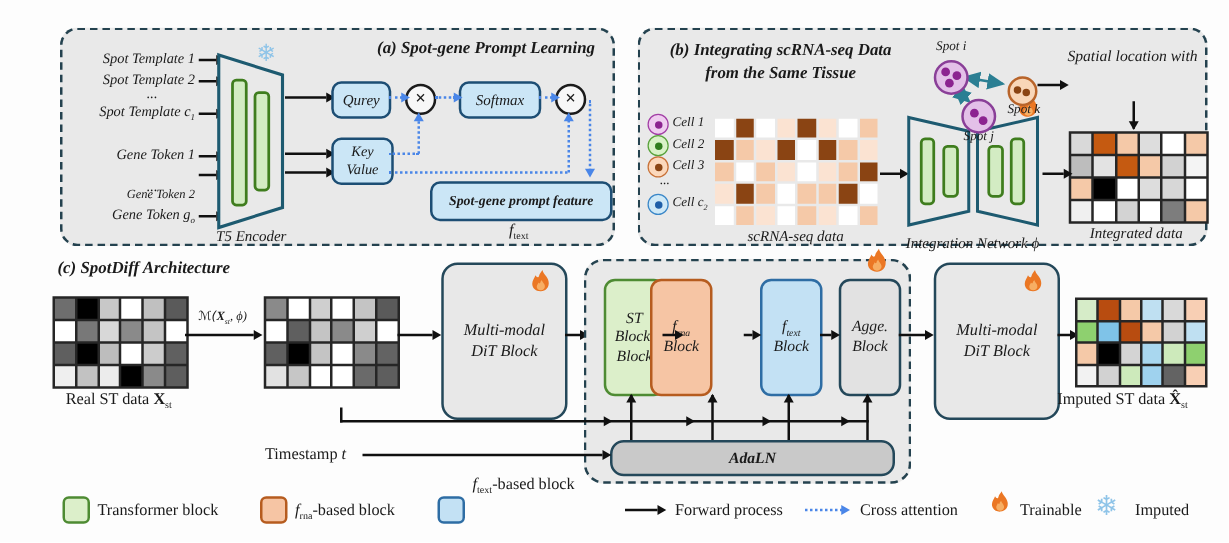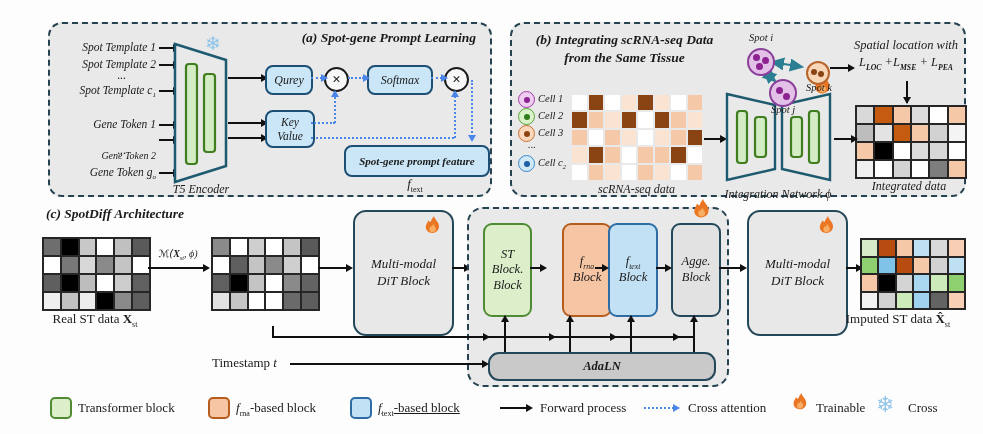--- a/index.html
+++ b/index.html
@@ -244,25 +244,20 @@
     <div class="abs small-lbl ctr" style="left:250px;top:80px;width:42px;">Spot j</div>
     <div class="spot" style="left:294px;top:37px;width:20px;height:20px;background:#f8d6b8;border-color:#b8642a;">
       <b style="left:3px;top:6px;width:6px;height:6px;background:#8a4413;"></b>
       <b style="left:10px;top:8px;width:6px;height:6px;background:#8a4413;"></b>
     </div>
     <div class="abs small-lbl ctr" style="left:286px;top:58px;width:42px;">Spot k</div>
 
     <div class="ab" style="left:318px;top:43px;width:18px;"></div>
 
     <div class="abs it ctr" style="left:338px;top:14px;width:112px;font-size:12.5px;">Spatial location with</div>
-    <div class="abs it ctr bsub" style="left:334px;top:31px;width:120px;font-size:12.5px;">
-      <span>L</span><sub>LOC</sub>
-      <span>+</span><span>L</span><sub>MSE</sub>
-      <span>+</span> <span>L</span><sub>PEA</sub>
-    </div>
     <div class="av down" style="left:394px;top:57px;height:22px;"></div>
 
     <div class="grid grid-dark" style="left: 343px; top: 81px; width: 108px; height: 70px; grid-template-columns: repeat(6, 1fr);">
         <div class="cell" style="background: rgb(217, 217, 217);"></div>
         <div class="cell" style="background: rgb(197, 90, 17);"></div>
         <div class="cell" style="background: rgb(245, 201, 168);"></div>
         <div class="cell" style="background: rgb(221, 221, 221);"></div>
         <div class="cell" style="background: rgb(255, 255, 255);"></div>
         <div class="cell" style="background: rgb(245, 201, 168);"></div>
         <div class="cell" style="background: rgb(189, 189, 189);"></div>
@@ -361,21 +356,21 @@
       </svg>
   </div>
   <div class="ab" style="left:452px;top:267px;width:12px;"></div>
 
   <div class="groupbox" style="left:467px;top:207px;width:258px;height:176px;"></div>
   <div class="blk blk-green" style="left:483px;top:223px;width:45px;height:90px;">
     <div>ST</div>
       <div>Block.</div>
       <div>Block</div>
   </div>
-  <div class="blk blk-salmon" style="left:562px;top:223px;width:46px;height:90px;align-items:center;">
+  <div class="blk blk-salmon" style="left:520px;top:223px;width:46px;height:90px;align-items:center;">
     <div><i>f</i><sub>rna</sub></div>
       <div>Block</div>
   </div>
   <div class="blk blk-blue" style="left:608px;top:223px;width:46px;height:90px;">
     <div><i>f</i><sub>text</sub></div>
       <div>Block</div>
   </div>
   <div class="blk blk-gray" style="left:671px;top:223px;width:46px;height:90px;">
     <div>Agge.</div>
       <div>Block</div>
@@ -450,32 +445,32 @@
     </div>
   <div class="abs ctr dlabel" style="left:818px;top:311px;width:160px;"><span>Imputed ST data </span><b>X̂</b><sub>st</sub></div>
 
   <div class="lsq" style="left:50px;top:397px;background:#dcefca;border-color:#4e8b33;"></div>
   <div class="abs legend-lbl" style="left:78px;top:400px;">Transformer block</div>
 
   <div class="lsq" style="left:208px;top:397px;background:#f6c5a4;border-color:#b65c1f;"></div>
   <div class="abs legend-lbl" style="left:236px;top:400px;"><i>f</i><sub>rna</sub><span>-based block</span></div>
 
   <div class="lsq" style="left:350px;top:397px;background:#c3e1f4;border-color:#2e6da4;"></div>
-  <div class="abs legend-lbl" style="left:378px;top:400px;text-decoration:underline;"><i>f</i><sub>text</sub><span>-based block</span></div>
+  <div class="abs legend-lbl" style="left:378px;top:379px;"><i>f</i><sub>text</sub><span>-based block</span></div>
 
   <div class="ab" style="left:500px;top:407px;width:26px;"></div>
   <div class="abs legend-lbl" style="left:540px;top:400px;">Forward process</div>
 
   <div class="dh right" style="left:644px;top:407px;width:30px;"></div>
   <div class="abs legend-lbl" style="left:688px;top:400px;">Cross attention</div>
 
   <div class="abs" style="left:788px;top:392px;">
     <svg width="23" height="25" viewBox="0 0 24 26">
         <path d="M14 1 C14.6 4.4 18.3 6.2 18.9 10.3 C19.6 14.8 16.5 17.8 12.7 18 C8.8 18.2 5.6 15.5 5.8 11.8 C5.9 9.1 7.6 7.6 8.4 5.2 C9.2 7 10.9 7.4 11.2 5.8 C11.5 4.1 12.9 2.7 14 1 Z" fill="#eb7724"></path>
         <path d="M13.4 9 C13.8 10.9 15.7 11.8 15.9 13.8 C16.1 15.8 14.5 17.1 12.7 17.2 C10.8 17.3 9.3 16 9.4 14.2 C9.5 12.9 10.4 12.1 10.8 10.9 C11.3 11.8 12.1 12 12.2 11.1 C12.3 10.3 12.9 9.8 13.4 9 Z" fill="#f7ae63"></path>
       </svg>
   </div>
   <div class="abs legend-lbl" style="left:816px;top:400px;">Trainable</div>
 
   <div class="abs snow" style="left:876px;top:394px;font-size:22px;">❄</div>
-  <div class="abs legend-lbl" style="left:908px;top:400px;">Cross</div>
+  <div class="abs legend-lbl" style="left:908px;top:400px;">Imputed</div>
 
 </div>
 
 </body></html>

